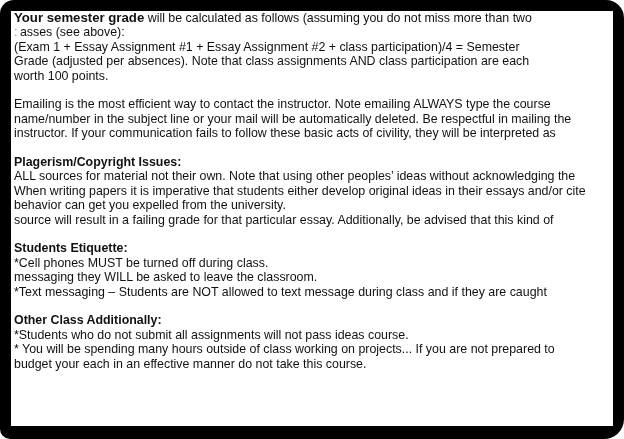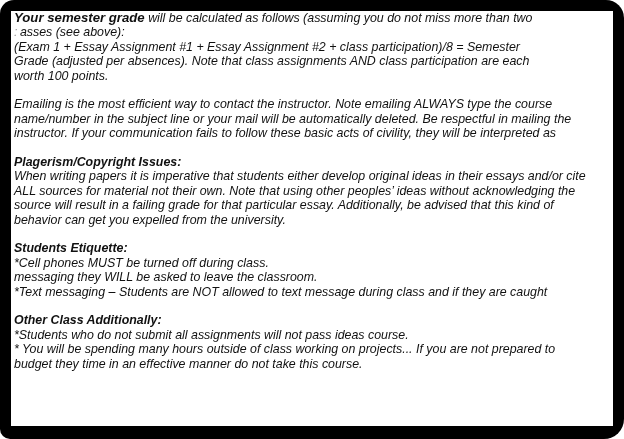--- a/index.html
+++ b/index.html
@@ -33,21 +33,20 @@
     }
     .content {
       position: absolute;
       left: 3px;
       top: 0px;
       width: 596px;
       font-family: "Liberation Sans", sans-serif;
       font-size: 12.4px;
       line-height: 14.4px;
       color: #111111;
-      font-style: italic;
     }
     .content p {
       margin: 0;
       white-space: nowrap;
     }
     .section {
       margin-bottom: 14.4px;
     }
     .heading {
       font-weight: bold;
@@ -64,48 +63,48 @@
 </head>
 <body>
 
 <div class="frame">
   <div class="page">
     <div class="content">
 
       <div class="section">
         <p><span class="lead-bold">Your semester grade</span><span> will be calculated as follows (assuming you do not miss more than two</span></p>
         <p><span class="faint">:</span> <span>asses (see above):</span></p>
-        <p>(Exam 1 + Essay Assignment #1 + Essay Assignment #2 + class participation)/8 = Semester</p>
+        <p>(Exam 1 + Essay Assignment #1 + Essay Assignment #2 + class participation)/4 = Semester</p>
         <p>Grade (adjusted per absences).  Note that class assignments AND class participation are each</p>
         <p>worth 100 points.</p>
       </div>
 
       <div class="section">
         <p>Emailing is the most efficient way to contact the instructor.  Note emailing ALWAYS type the course</p>
         <p>name/number in the subject line or your mail will be automatically deleted.  Be respectful in mailing the</p>
         <p>instructor.  If your communication fails to follow these basic acts of civility, they will be interpreted as</p>
       </div>
 
       <div class="section">
         <p class="heading">Plagerism/Copyright Issues:</p>
+        <p>ALL sources for material not their own.  Note that using other peoples’ ideas without acknowledging the</p>
         <p>When writing papers it is imperative that students either develop original ideas in their essays and/or cite</p>
-        <p>ALL sources for material not their own.  Note that using other peoples’ ideas without acknowledging the</p>
+        <p>behavior can get you expelled from the university.</p>
         <p>source will result in a failing grade for that particular essay.  Additionally, be advised that this kind of</p>
-        <p>behavior can get you expelled from the university.</p>
       </div>
 
       <div class="section">
         <p class="heading">Students Etiquette:</p>
         <p>*Cell phones MUST be turned off during class.</p>
         <p>messaging they WILL be asked to leave the classroom.</p>
         <p>*Text messaging – Students are NOT allowed to text message during class and if they are caught</p>
       </div>
 
       <div class="section">
         <p class="heading">Other Class Additionally:</p>
         <p>*Students who do not submit all assignments will not pass ideas course.</p>
         <p>* You will be spending many hours outside of class working on projects... If you are not prepared to</p>
-        <p>budget they time in an effective manner do not take this course.</p>
+        <p>budget your each in an effective manner do not take this course.</p>
       </div>
 
     </div>
   </div>
 </div>
 
 </body></html>

